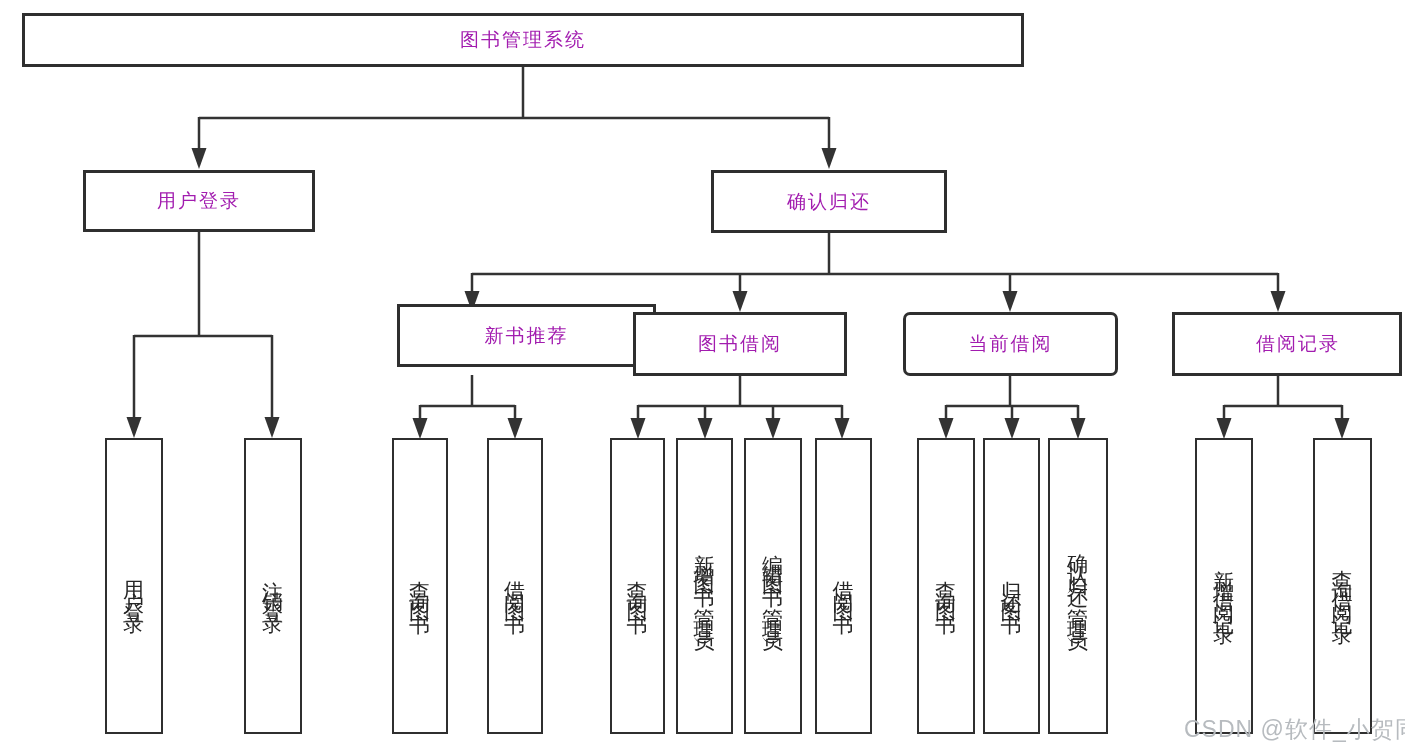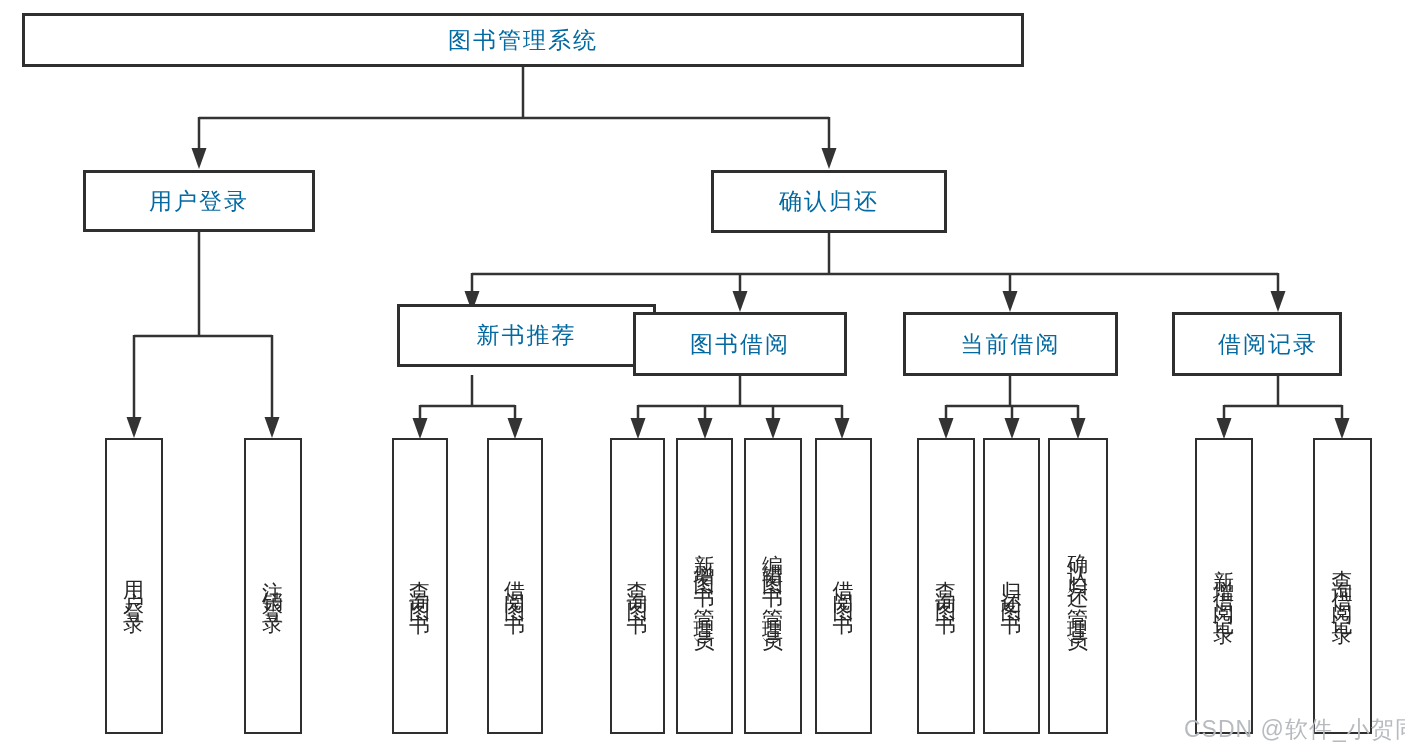--- a/index.html
+++ b/index.html
@@ -25,22 +25,22 @@
     position: absolute;
     box-sizing: border-box;
     background: #ffffff;
     border: 3px solid #2f2f2f;
     display: flex;
     align-items: center;
     justify-content: center;
     z-index: 2;
   }
   .node .hlabel {
-    font-size: 23px;
-    color: #0369a1;
+    font-size: 19px;
+    color: #a21caf;
     letter-spacing: 2px;
     white-space: nowrap;
   }
   .leaf {
     border-width: 2.5px;
   }
   .leaf .vlabel {
     writing-mode: vertical-rl;
     text-orientation: mixed;
     font-size: 21px;
@@ -140,24 +140,24 @@
   <div class="node" style="left:711px; top:170px; width:236px; height:63px;">
     <span class="hlabel">确认归还</span>
   </div>
 
   <div class="node" style="left:362px; top:304px; width:259px; height:63px;margin-left:35px;">
     <span class="hlabel">新书推荐</span>
   </div>
   <div class="node" style="left:633px; top:312px; width:214px; height:64px;text-align:right;">
     <span class="hlabel">图书借阅</span>
   </div>
-  <div class="node" style="left:903px; top:312px; width:215px; height:64px;">
+  <div class="node" style="left:903px; top:312px; width:215px; height:64px;border-radius:7px;">
     <span class="hlabel">当前借阅</span>
   </div>
-  <div class="node" style="left:1172px; top:312px; width:170px; height:64px;padding-left:22px;">
+  <div class="node" style="left:1172px; top:312px; width:230px; height:64px;padding-left:22px;">
     <span class="hlabel">借阅记录</span>
   </div>
 
   <div class="node leaf" style="left:105px; top:438px; width:58px; height:296px;">
     <span class="vlabel">用户登录</span>
   </div>
   <div class="node leaf" style="left:244px; top:438px; width:58px; height:296px;">
     <span class="vlabel">注销登录</span>
   </div>
 

